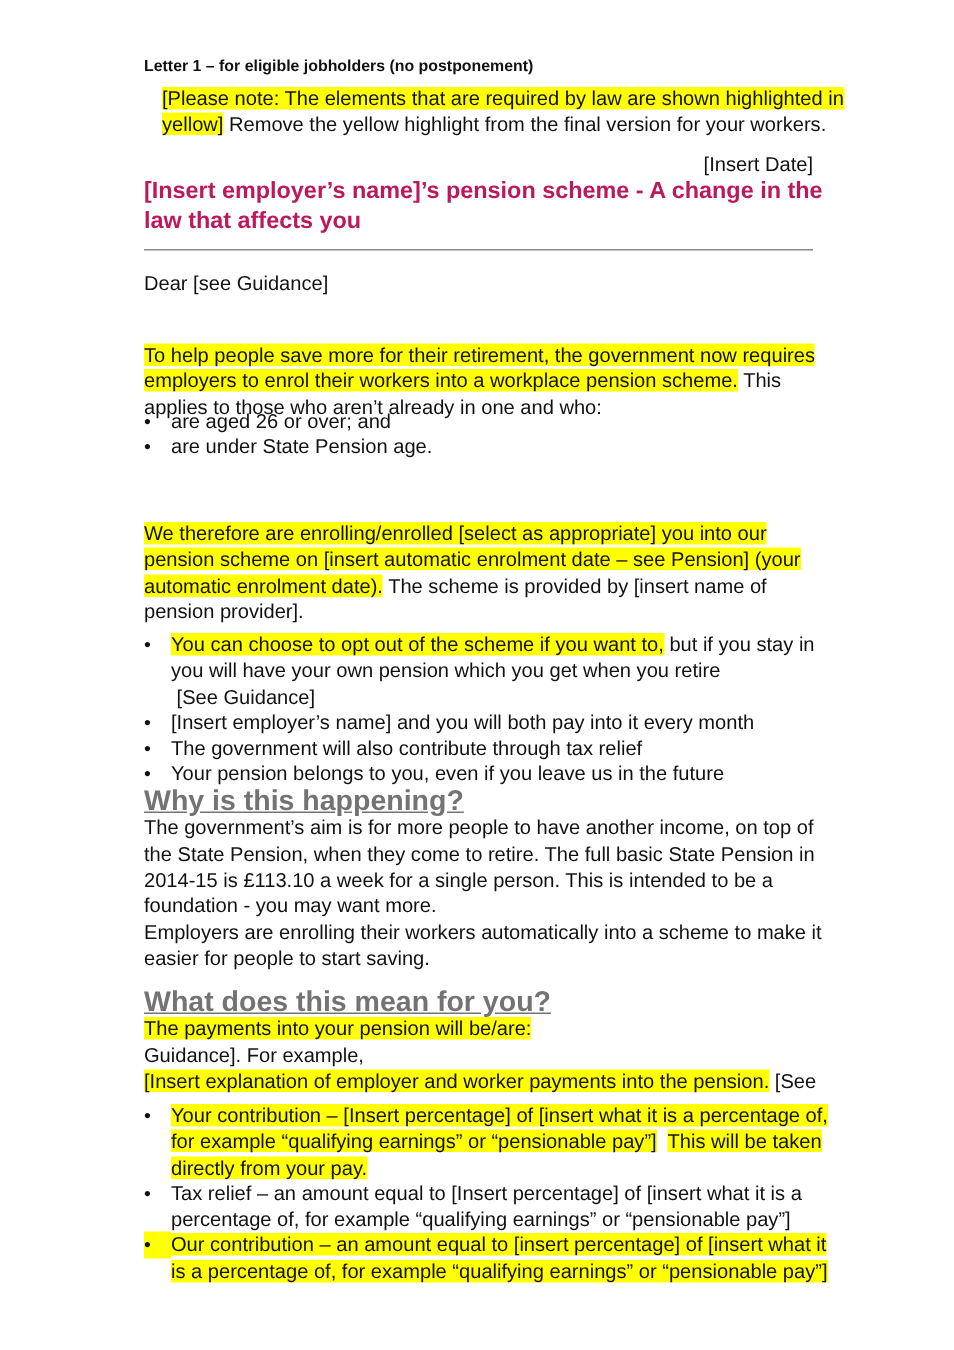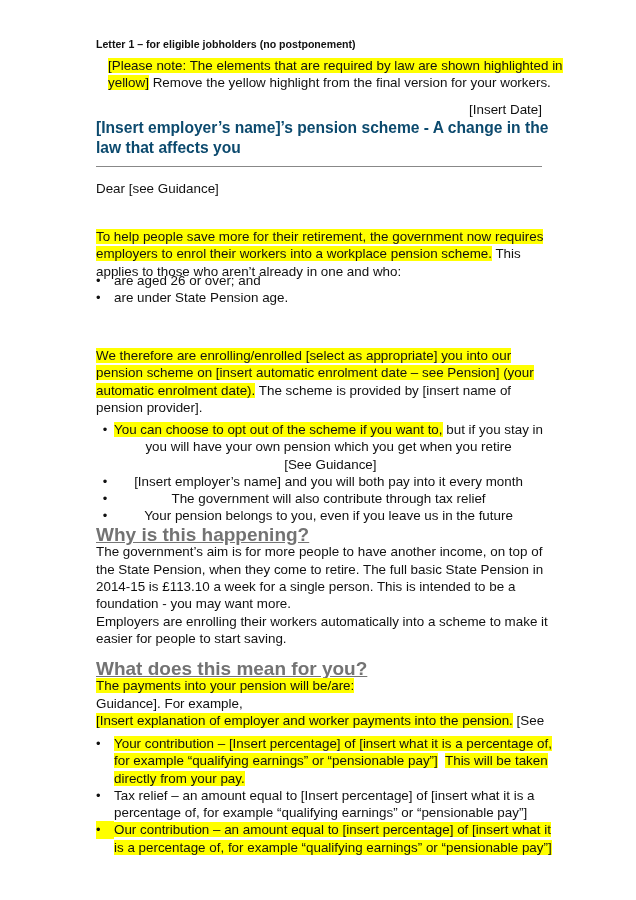--- a/index.html
+++ b/index.html
@@ -4,21 +4,21 @@
 <style>
   html, body { margin: 0; padding: 0; background: #ffffff; }
   body { width: 636px; height: 900px; overflow: hidden; position: relative;
          font-family: "Liberation Sans", sans-serif; color: #111111; }
   .page { position: absolute; left: 96px; top: 0; width: 446px; }
   .hl { background: #ffff00; }
   .line { font-size: 13.4px; line-height: 17.3px; white-space: nowrap; }
   .small-title { position: absolute; top: 38px; left: 0; font-size: 10.6px; font-weight: bold; }
   .blk { position: absolute; left: 0; }
   .right { text-align: right; width: 446px; }
-  .title { font-size: 15.6px; font-weight: bold; color: #0c4a6e; line-height: 19.5px; white-space: nowrap; }
+  .title { font-size: 15.6px; font-weight: bold; color: #be185d; line-height: 19.5px; white-space: nowrap; }
   .rule { position: absolute; left: 0; top: 166px; width: 446px; height: 1px; background: #888888; }
   .heading { font-size: 19px; font-weight: bold; color: #737373; text-decoration: underline; line-height: 17.3px; }
   ul.bl { list-style: none; margin: 0; padding: 0; }
   ul.bl li { position: relative; padding-left: 18px; font-size: 13.4px; line-height: 17.3px; white-space: nowrap; }
   ul.bl li .bullet { position: absolute; left: 0; top: 0; width: 18px; }
   .bullet::before { content: "\2022"; font-size: 13px; }
 </style>
 </head>
 <body>
 
@@ -55,21 +55,21 @@
     </ul>
   </div>
 
   <div class="blk" style="top:347px;">
     <div class="line"><span class="hl">We therefore are enrolling/enrolled [select as appropriate] you into our</span></div>
     <div class="line"><span class="hl">pension scheme on [insert automatic enrolment date – see Pension] (your</span></div>
     <div class="line"><span class="hl">automatic enrolment date).</span><span> The scheme is provided by [insert name of</span></div>
     <div class="line">pension provider].</div>
   </div>
 
-  <div class="blk" style="top:421px;text-align:center;">
+  <div class="blk" style="top:421px;">
     <ul class="bl">
       <li><span class="bullet"></span><span class="hl">You can choose to opt out of the scheme if you want to,</span><span> but if you stay in</span><br><span>you will have your own pension which you get when you retire</span><br><span style="white-space:pre"> [See Guidance]</span></li>
       <li><span class="bullet"></span><span>[Insert employer’s name] and you will both pay into it every month</span></li>
       <li><span class="bullet"></span><span>The government will also contribute through tax relief</span></li>
       <li><span class="bullet"></span><span>Your pension belongs to you, even if you leave us in the future</span></li>
     </ul>
   </div>
 
   <div class="blk" style="top:526px;">
     <div class="heading">Why is this happening?</div>

